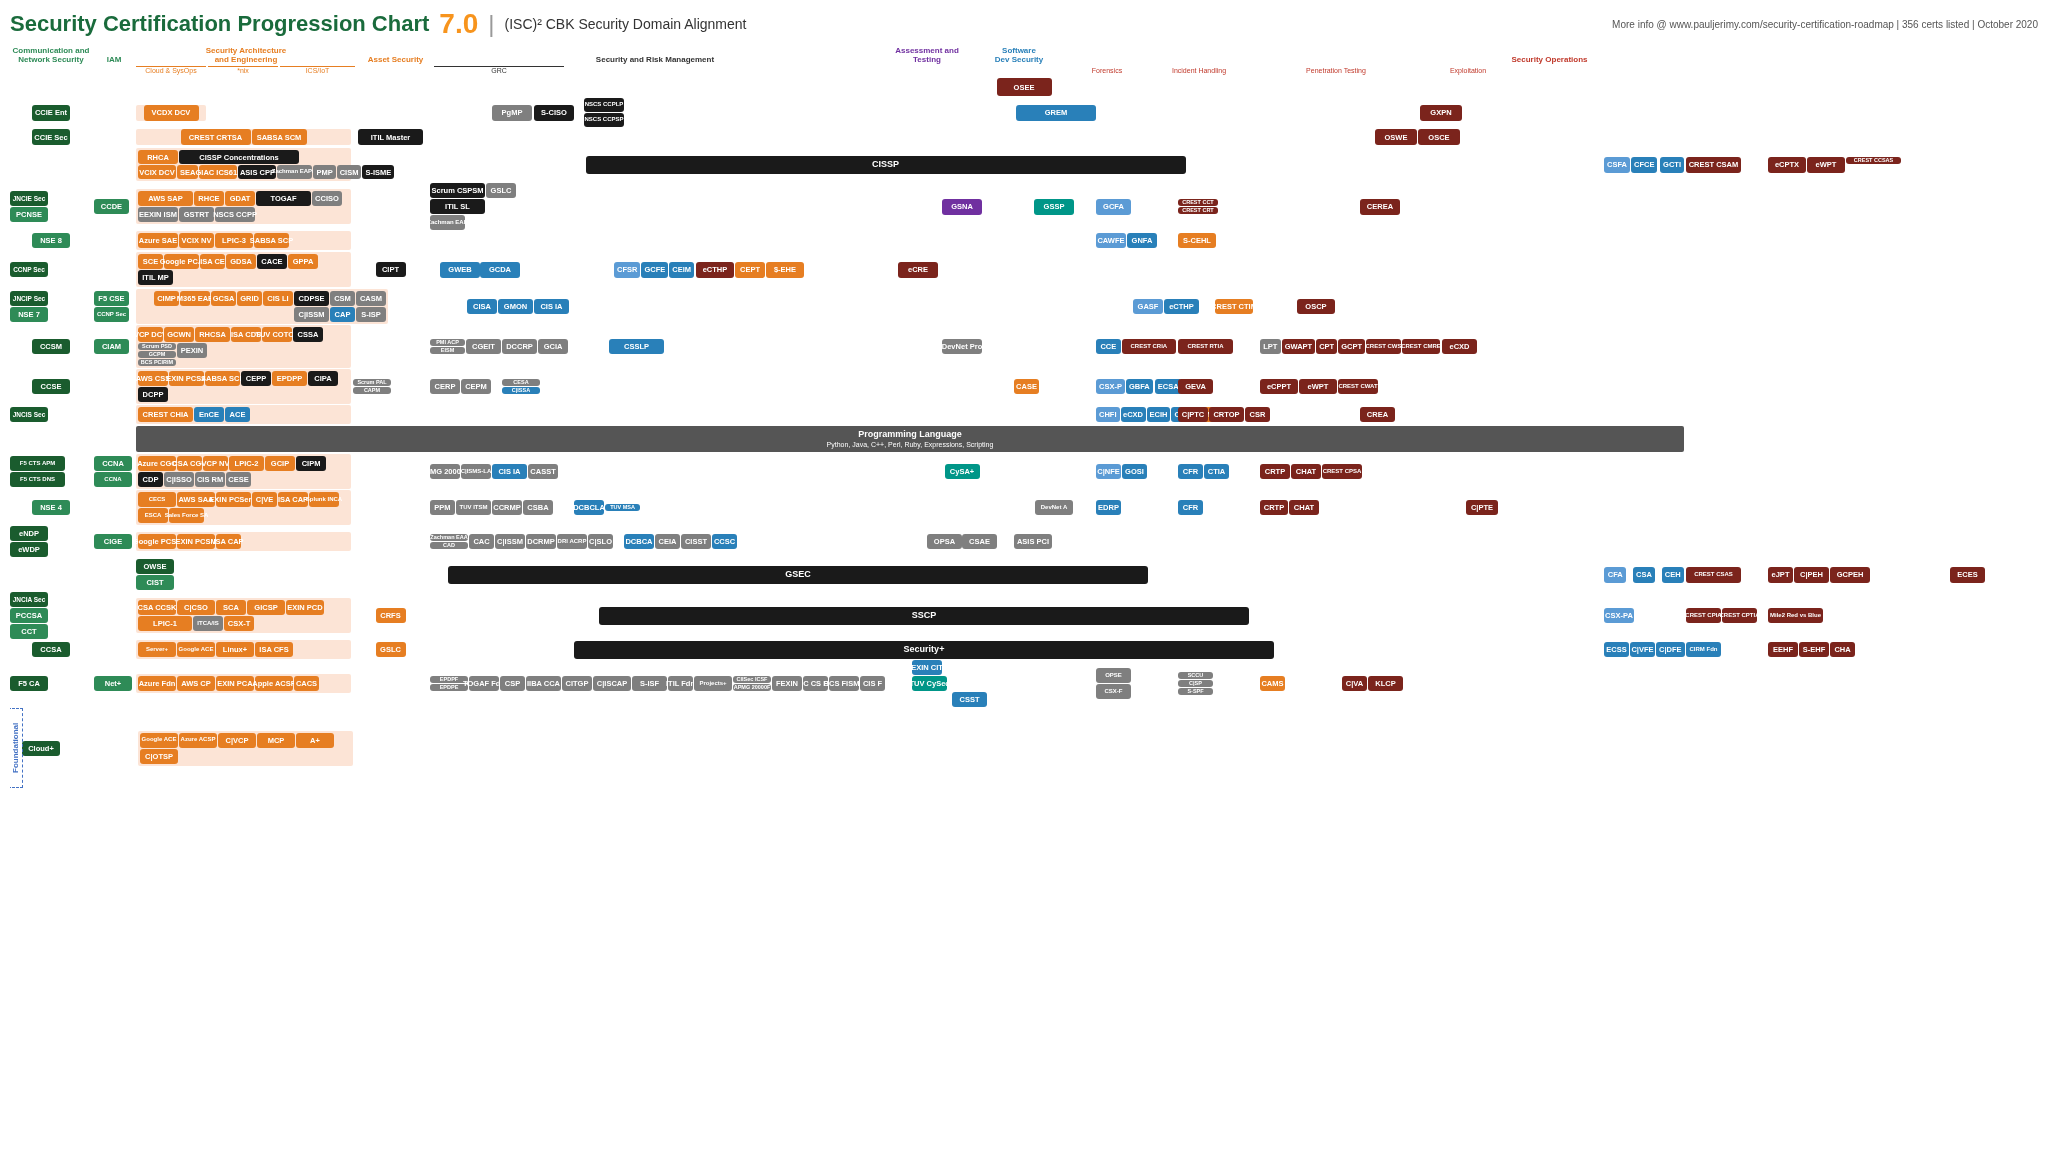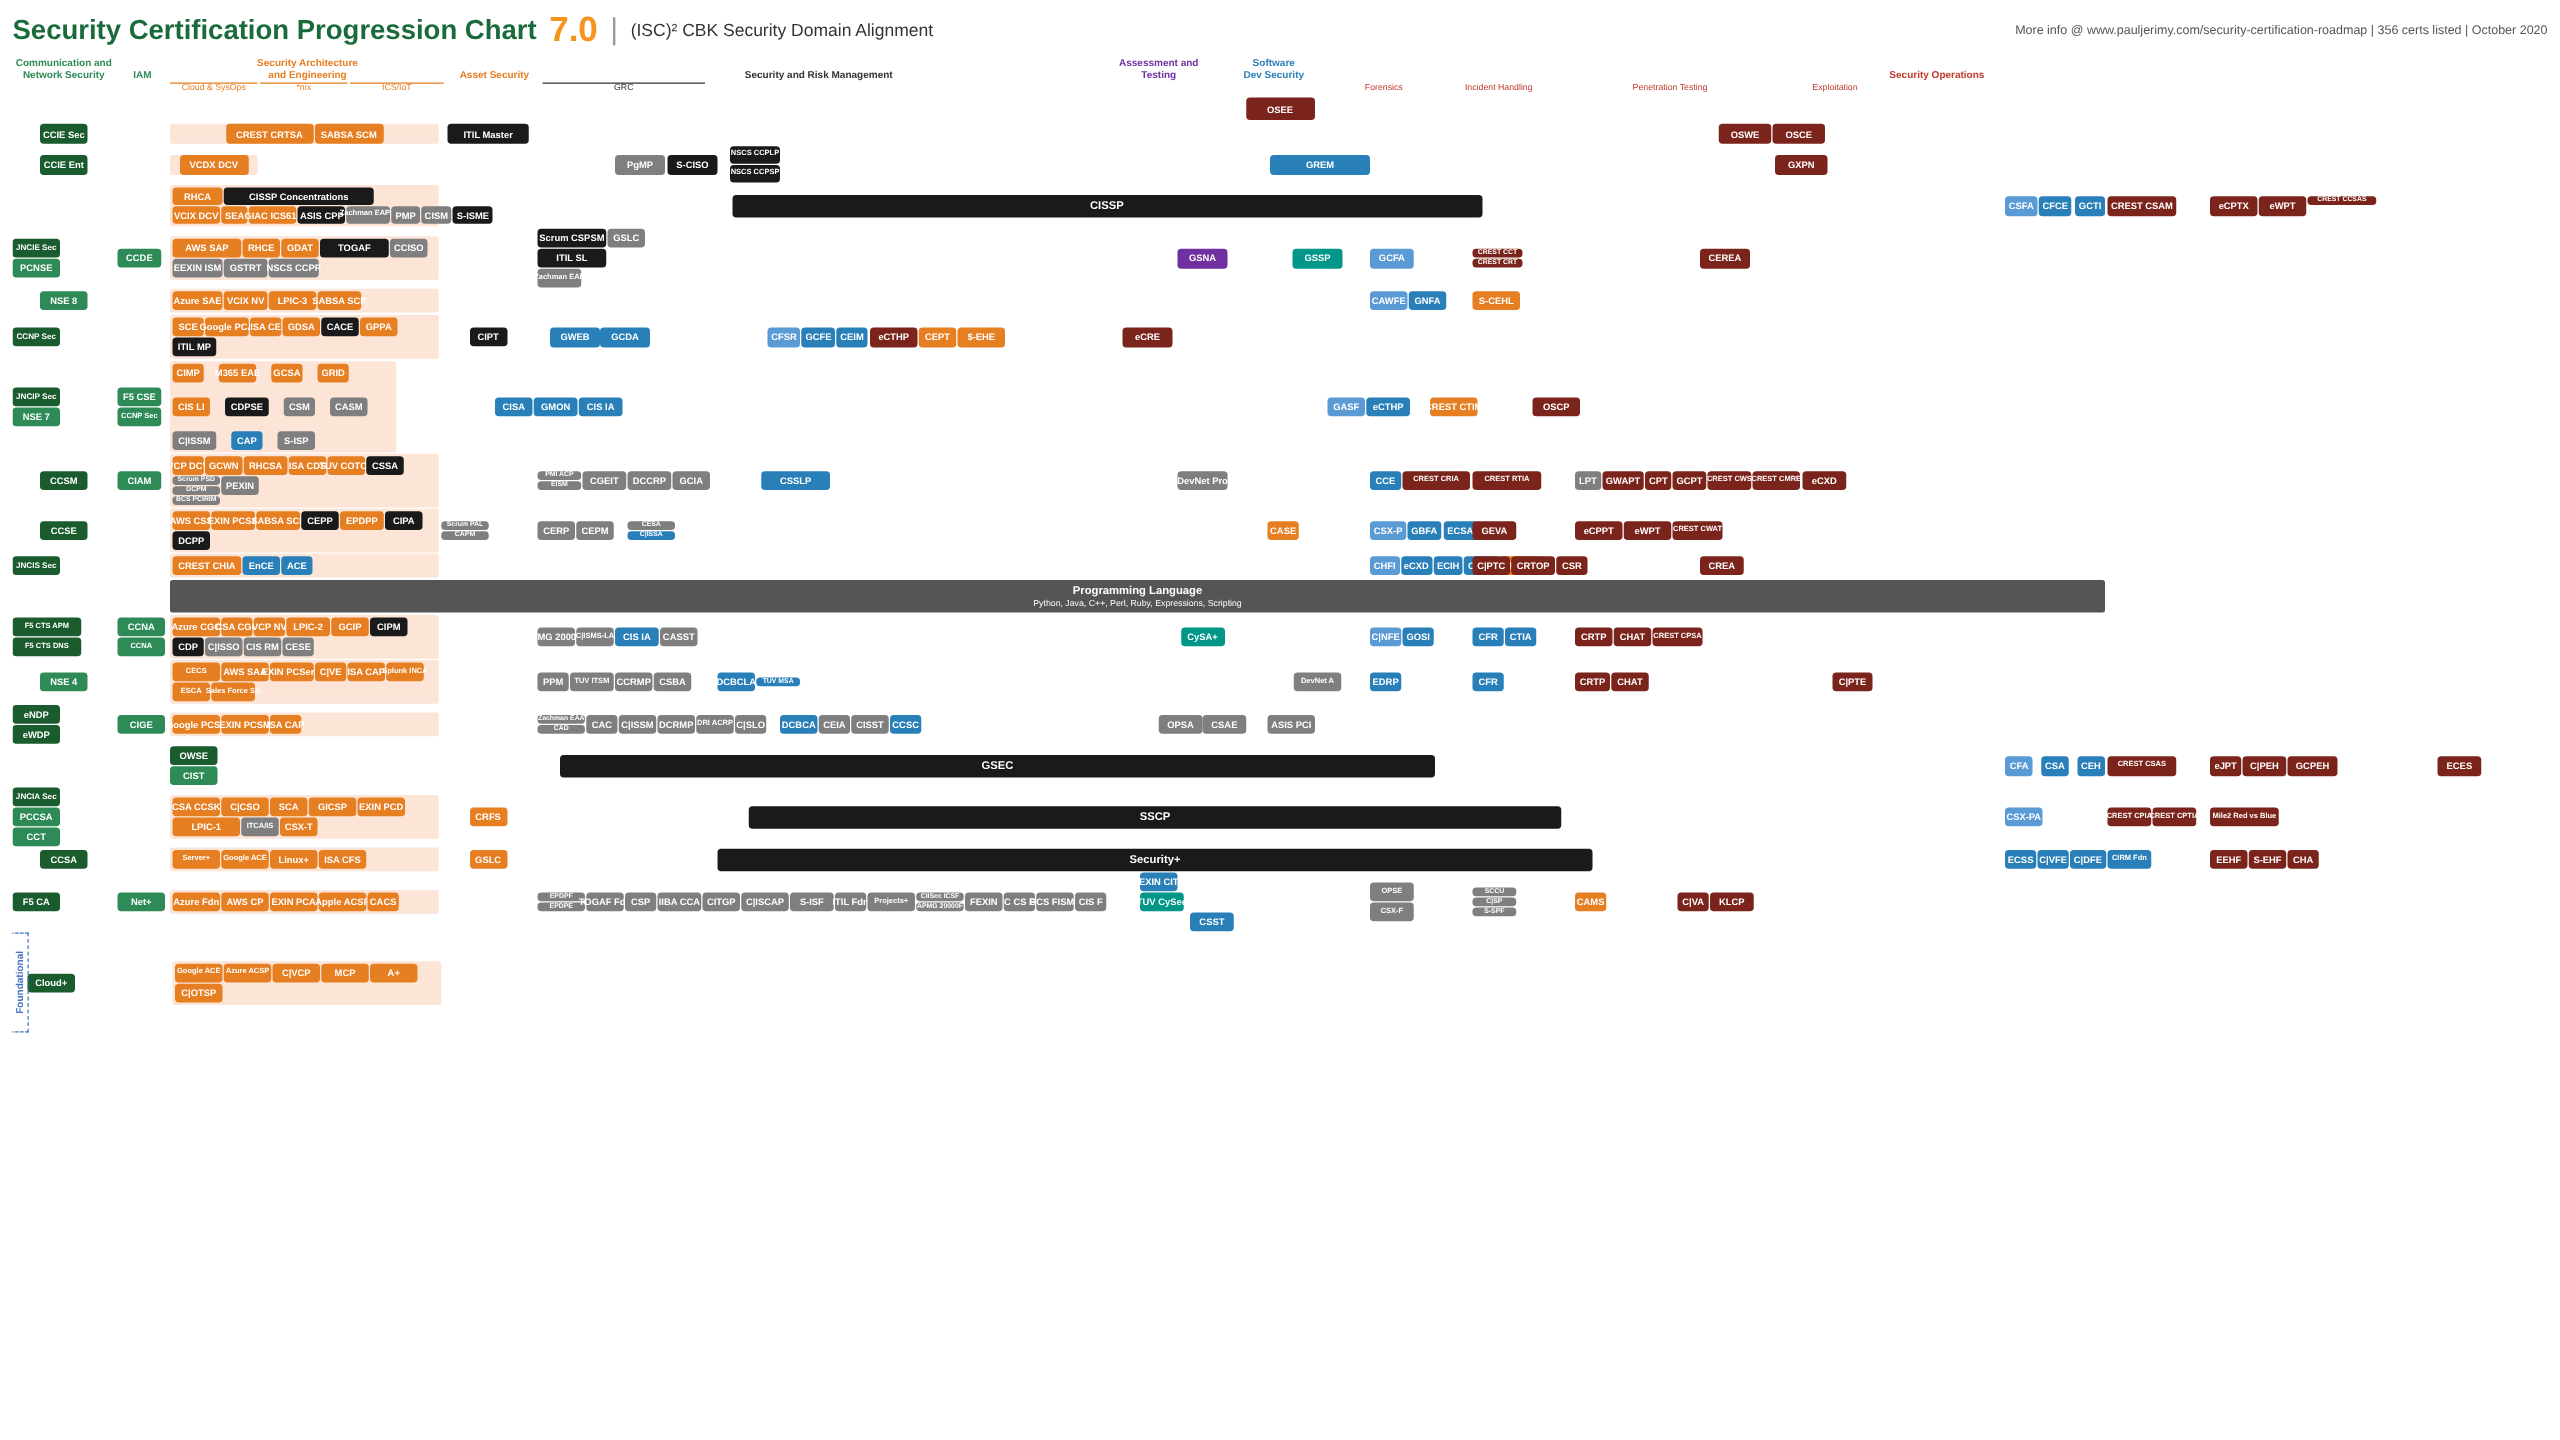--- a/index.html
+++ b/index.html
@@ -132,70 +132,70 @@
         <div style="width:90px;"></div>
         <div style="width:90px;"></div>
         <div style="width:180px;"></div>
         <div style="width:80px; display:flex; justify-content:center;">
           <div class="cert c-dkred" style="width:55px; height:18px;">OSEE</div>
         </div>
       </div>
 
       <div style="display:flex; gap:2px; margin:1px 0; min-height:18px; align-items:center;">
         <div style="width:82px; display:flex; gap:1px; justify-content:center;">
+          <div class="cert c-dkgreen" style="width:38px; height:16px;">CCIE Ent</div>
+        </div>
+        <div style="width:40px;"></div>
+        <div style="width:70px; display:flex; justify-content:center; background:#fce4d6; border-radius:2px;">
+          <div class="cert c-orange" style="width:55px; height:16px;">VCDX DCV</div>
+        </div>
+        <div style="width:145px;"></div>
+        <div style="width:75px;"></div>
+        <div style="width:480px; display:flex; align-items:center;">
+          <div style="display:flex; gap:2px; margin-left:60px;">
+            <div class="cert c-gray" style="width:40px; height:16px;">PgMP</div>
+            <div class="cert c-black" style="width:40px; height:16px;">S-CISO</div>
+          </div>
+          <div style="display:flex; flex-direction:column; gap:1px; margin-left:10px;">
+            <div class="cert c-black" style="width:40px; height:14px; font-size:6px;">NSCS CCPLP</div>
+            <div class="cert c-black" style="width:40px; height:14px; font-size:6px;">NSCS CCPSP</div>
+          </div>
+        </div>
+        <div style="width:100px;"></div>
+        <div style="width:80px; display:flex; justify-content:center;">
+          <div class="cert c-blue" style="width:200px; height:16px;">GREM</div>
+        </div>
+        <div style="width:90px;"></div>
+        <div style="width:90px;"></div>
+        <div style="width:180px; display:flex; gap:1px; justify-content:flex-end;">
+          <div class="cert c-dkred" style="width:42px; height:16px;">GXPN</div>
+        </div>
+        <div style="width:80px;"></div>
+      </div>
+
+      <div style="display:flex; gap:2px; margin:1px 0; min-height:18px; align-items:center;">
+        <div style="width:82px; display:flex; gap:1px; justify-content:center;">
           <div class="cert c-dkgreen" style="width:38px; height:16px;">CCIE Sec</div>
         </div>
         <div style="width:40px;"></div>
         <div style="width:215px; display:flex; gap:1px; justify-content:center; background:#fce4d6; border-radius:2px;">
           <div class="cert c-orange" style="width:70px; height:16px;">CREST CRTSA</div>
           <div class="cert c-orange" style="width:55px; height:16px;">SABSA SCM</div>
         </div>
         <div style="width:75px; display:flex; justify-content:center;">
           <div class="cert c-black" style="width:65px; height:16px;">ITIL Master</div>
         </div>
         <div style="width:480px;"></div>
         <div style="width:100px;"></div>
         <div style="width:80px;"></div>
         <div style="width:90px;"></div>
         <div style="width:90px;"></div>
         <div style="width:180px; display:flex; gap:1px; justify-content:flex-end;">
           <div class="cert c-dkred" style="width:42px; height:16px;">OSWE</div>
           <div class="cert c-dkred" style="width:42px; height:16px;">OSCE</div>
-        </div>
-        <div style="width:80px;"></div>
-      </div>
-
-      <div style="display:flex; gap:2px; margin:1px 0; min-height:18px; align-items:center;">
-        <div style="width:82px; display:flex; gap:1px; justify-content:center;">
-          <div class="cert c-dkgreen" style="width:38px; height:16px;">CCIE Ent</div>
-        </div>
-        <div style="width:40px;"></div>
-        <div style="width:70px; display:flex; justify-content:center; background:#fce4d6; border-radius:2px;">
-          <div class="cert c-orange" style="width:55px; height:16px;">VCDX DCV</div>
-        </div>
-        <div style="width:145px;"></div>
-        <div style="width:75px;"></div>
-        <div style="width:480px; display:flex; align-items:center;">
-          <div style="display:flex; gap:2px; margin-left:60px;">
-            <div class="cert c-gray" style="width:40px; height:16px;">PgMP</div>
-            <div class="cert c-black" style="width:40px; height:16px;">S-CISO</div>
-          </div>
-          <div style="display:flex; flex-direction:column; gap:1px; margin-left:10px;">
-            <div class="cert c-black" style="width:40px; height:14px; font-size:6px;">NSCS CCPLP</div>
-            <div class="cert c-black" style="width:40px; height:14px; font-size:6px;">NSCS CCPSP</div>
-          </div>
-        </div>
-        <div style="width:100px;"></div>
-        <div style="width:80px; display:flex; justify-content:center;">
-          <div class="cert c-blue" style="width:200px; height:16px;">GREM</div>
-        </div>
-        <div style="width:90px;"></div>
-        <div style="width:90px;"></div>
-        <div style="width:180px; display:flex; gap:1px; justify-content:flex-end;">
-          <div class="cert c-dkred" style="width:42px; height:16px;">GXPN</div>
         </div>
         <div style="width:80px;"></div>
       </div>
 
       <div style="display:flex; gap:2px; margin:2px 0; align-items:center;">
         <div style="width:82px;"></div>
         <div style="width:40px;"></div>
         <div style="width:215px; display:flex; gap:1px; flex-direction:column; background:#fce4d6; border-radius:2px; padding:2px;">
           <div style="display:flex; gap:1px;">
             <div class="cert c-orange" style="width:40px; height:14px;">RHCA</div>
@@ -347,21 +347,21 @@
 
       <div style="display:flex; gap:2px; margin:1px 0; min-height:16px; align-items:center;">
         <div style="width:82px; display:flex; flex-direction:column; gap:1px;">
           <div class="cert c-dkgreen" style="width:38px; height:15px; font-size:6.5px;">JNCIP Sec</div>
           <div class="cert c-green" style="width:38px; height:15px;">NSE 7</div>
         </div>
         <div style="width:40px; display:flex; flex-direction:column; gap:1px;">
           <div class="cert c-green" style="width:35px; height:15px;">F5 CSE</div>
           <div class="cert c-green" style="width:35px; height:15px; font-size:6px;">CCNP Sec</div>
         </div>
-        <div style="width:181px; background:#fce4d6; border-radius:2px; display:flex; gap:12px; padding:2px; flex-wrap:wrap;">
+        <div style="width:252px; background:#fce4d6; border-radius:2px; display:flex; gap:1px; padding:2px; flex-wrap:wrap;justify-content:flex-end;">
           <div class="cert c-orange" style="width:25px; height:15px;">CIMP</div>
           <div class="cert c-orange" style="width:30px; height:15px;">M365 EAE</div>
           <div class="cert c-orange" style="width:25px; height:15px;">GCSA</div>
           <div class="cert c-orange" style="width:25px; height:15px;">GRID</div>
           <div class="cert c-orange" style="width:30px; height:15px;">CIS LI</div>
           <div class="cert c-black" style="width:35px; height:15px;">CDPSE</div>
           <div class="cert c-gray" style="width:25px; height:15px;">CSM</div>
           <div class="cert c-gray" style="width:30px; height:15px;">CASM</div>
           <div class="cert c-gray" style="width:35px; height:15px;">C|ISSM</div>
           <div class="cert c-blue" style="width:25px; height:15px;">CAP</div>

